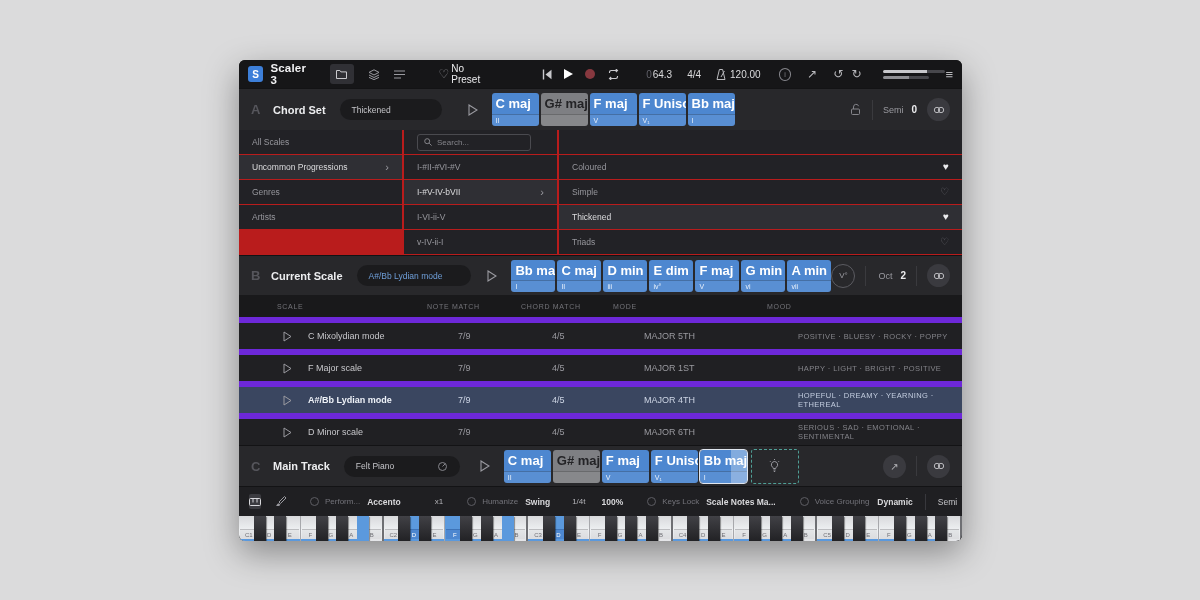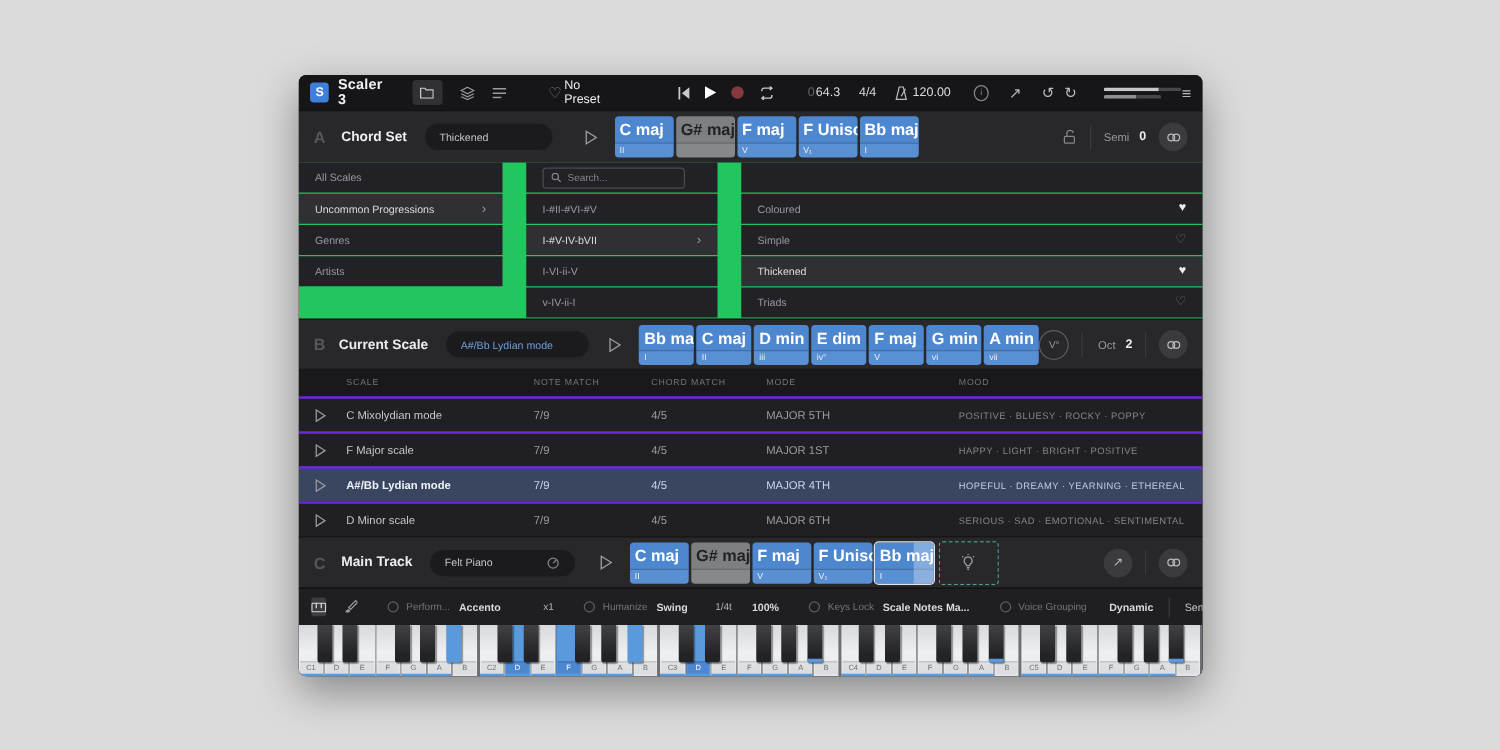--- a/index.html
+++ b/index.html
@@ -56,36 +56,36 @@
   .rright{margin-left:auto;display:flex;align-items:center;}
   .vdiv{width:1px;height:20px;background:#3a3a3e;margin:0 10px;}
   .semis{font-size:9px;color:#9a9aa0;}
   .semiv{font-size:10px;color:#ececee;font-weight:bold;margin-left:8px;}
   .circlebtn{width:23px;height:23px;border-radius:50%;background:#3a3a3f;display:flex;align-items:center;justify-content:center;margin-left:10px;}
   .circleoutline{width:22px;height:22px;border-radius:50%;border:1px solid #5b5b61;color:#9a9aa0;font-size:8px;
                  display:flex;align-items:center;justify-content:center;background:transparent;}
   .octl{font-size:9px;color:#9a9aa0;margin-left:14px;} .octv{font-size:10px;color:#ececee;font-weight:bold;margin-left:8px;}
 
   
-  .browser{flex:0 0 125px;background:#22c55e;display:flex;gap:19px;}
+  .browser{flex:0 0 125px;background:#b91c1c;display:flex;gap:2px;}
   .bcol{display:flex;flex-direction:column;gap:1px;}
   .bcol1{width:163px;} .bcol2{width:153px;} .bcol3{flex:1;}
   .bitem{height:24px;background:#222226;display:flex;align-items:center;padding:0 13px;font-size:8.5px;color:#97979d;cursor:pointer;}
   .bitem.sel{background:#2f2f34;color:#dcdcde;}
   .chev{margin-left:auto;font-size:11px;color:#9a9aa0;line-height:1;}
   .searchbox{height:15px;width:100px;border:1px solid #4a4a4f;border-radius:3px;display:flex;align-items:center;
              gap:5px;padding:0 6px;color:#84848a;font-size:8px;}
   .bheart{margin-left:auto;font-size:10px;line-height:1;}
   .bheart.on{color:#ececee;} .bheart.off{color:#6a6a70;}
 
   
   .scaletable{flex:0 0 126px;display:flex;flex-direction:column;}
   .tgrid{display:grid;grid-template-columns:38px 150px 94px 92px 154px auto;align-items:center;}
   .thead{height:22px;background:#19191b;font-size:7px;letter-spacing:.7px;color:#737379;}
-  .trow{height:26px;background:#202023;border-top:2px solid #6d28d9;font-size:9px;color:#9a9aa0;cursor:pointer;}
+  .trow{height:26px;background:#202023;border-top:6px solid #6d28d9;font-size:9px;color:#9a9aa0;cursor:pointer;padding-left:31px;}
   .trow .sc{color:#c7c7cb;}
   .trow .mood{font-size:7.5px;letter-spacing:.4px;color:#84848a;}
   .trow.sel{background:#3a4660;color:#cdd5e4;}
   .trow.sel .sc{color:#eef2f8;font-weight:bold;}
   .trow.sel .mood{color:#c3cddf;}
   .pcell{padding-left:13px;}
 
   
   .bottombar{flex:0 0 29px;background:#1f1f22;border-top:1px solid #131315;display:flex;align-items:center;padding:0 10px;}
   .kbbtn{width:20px;height:15px;background:#3b3b40;border-radius:2px;display:flex;align-items:center;justify-content:center;}
@@ -507,21 +507,21 @@
     <div class="bdiv"></div>
     <div class="grp">
       <span class="radio"></span>
       <span class="glabel">Keys Lock</span>
       <span class="gvalue">Scale Notes Ma...</span>
     </div>
     <div class="bdiv"></div>
     <div class="grp">
       <span class="radio"></span>
       <span class="glabel">Voice Grouping</span>
-      <span class="gvalue" style="margin-left:18px;">Dynamic</span>
+      <span class="gvalue" style="margin-left:8px;">Dynamic</span>
     </div>
     <div class="semibar">
       <div class="bdiv"></div>
       <span class="gvalue" style="margin-left:0;font-weight:normal;color:#c5c5c9;">Semi</span>
 
     </div>
   </div>
 
   <div class="keyboard">
     <div class="whites" id="whites">

